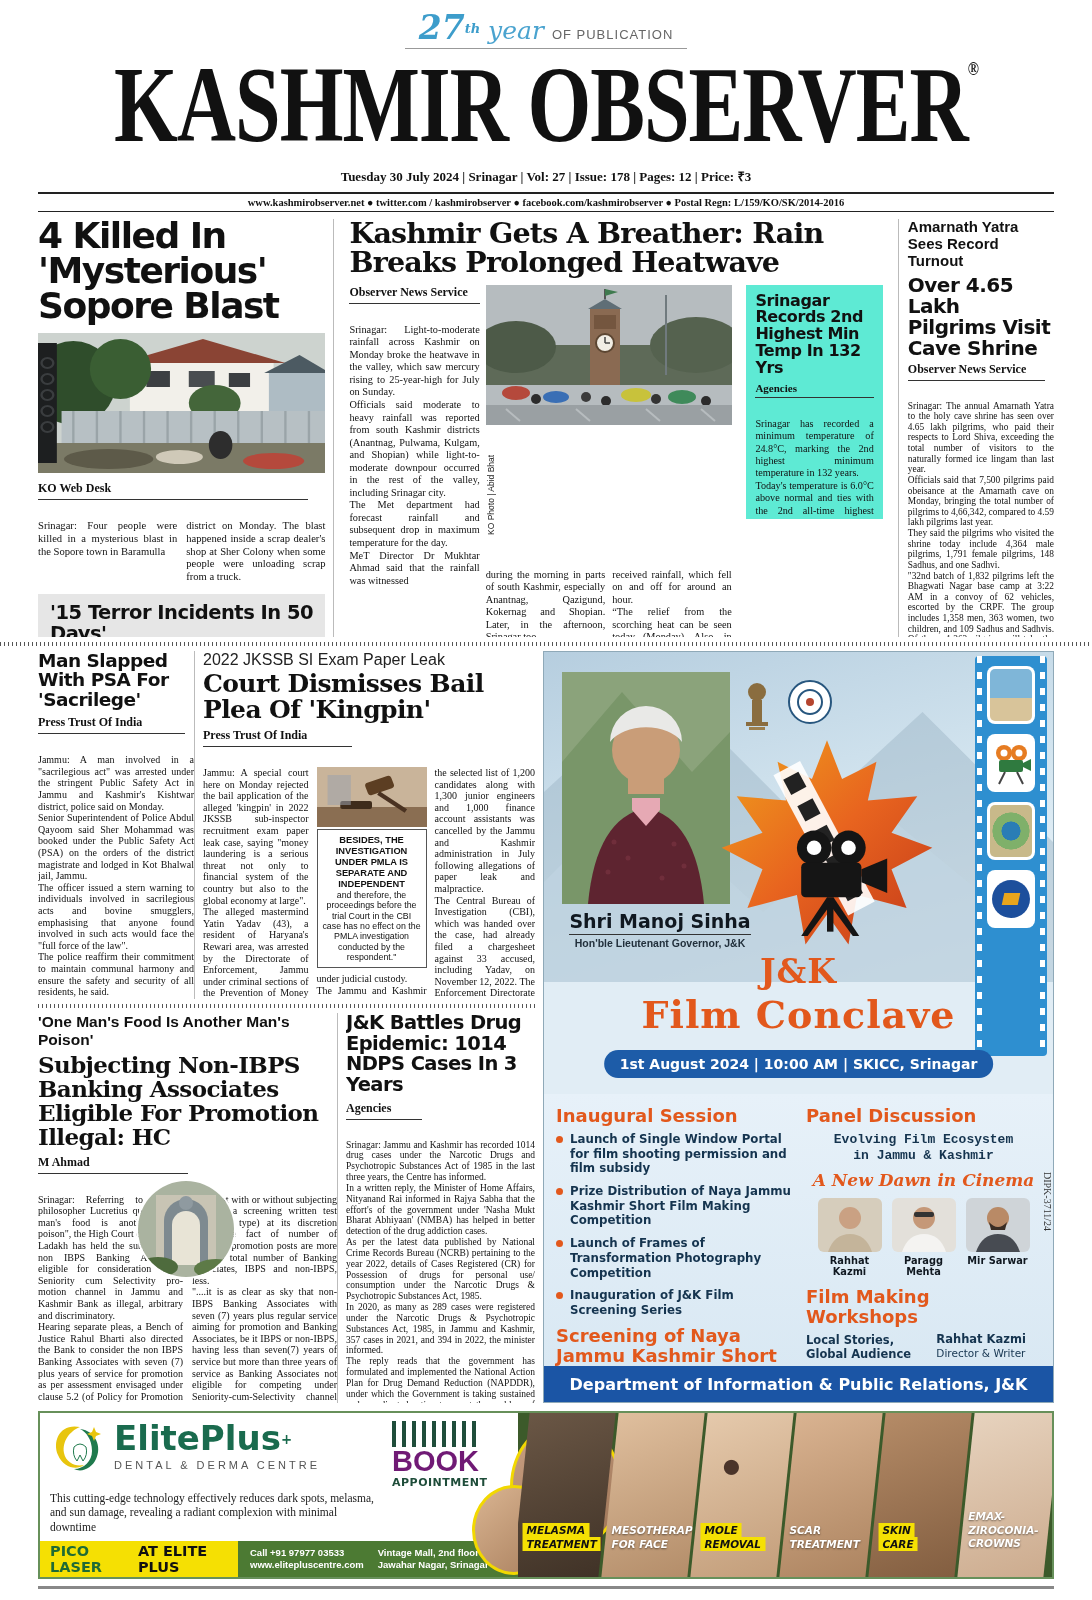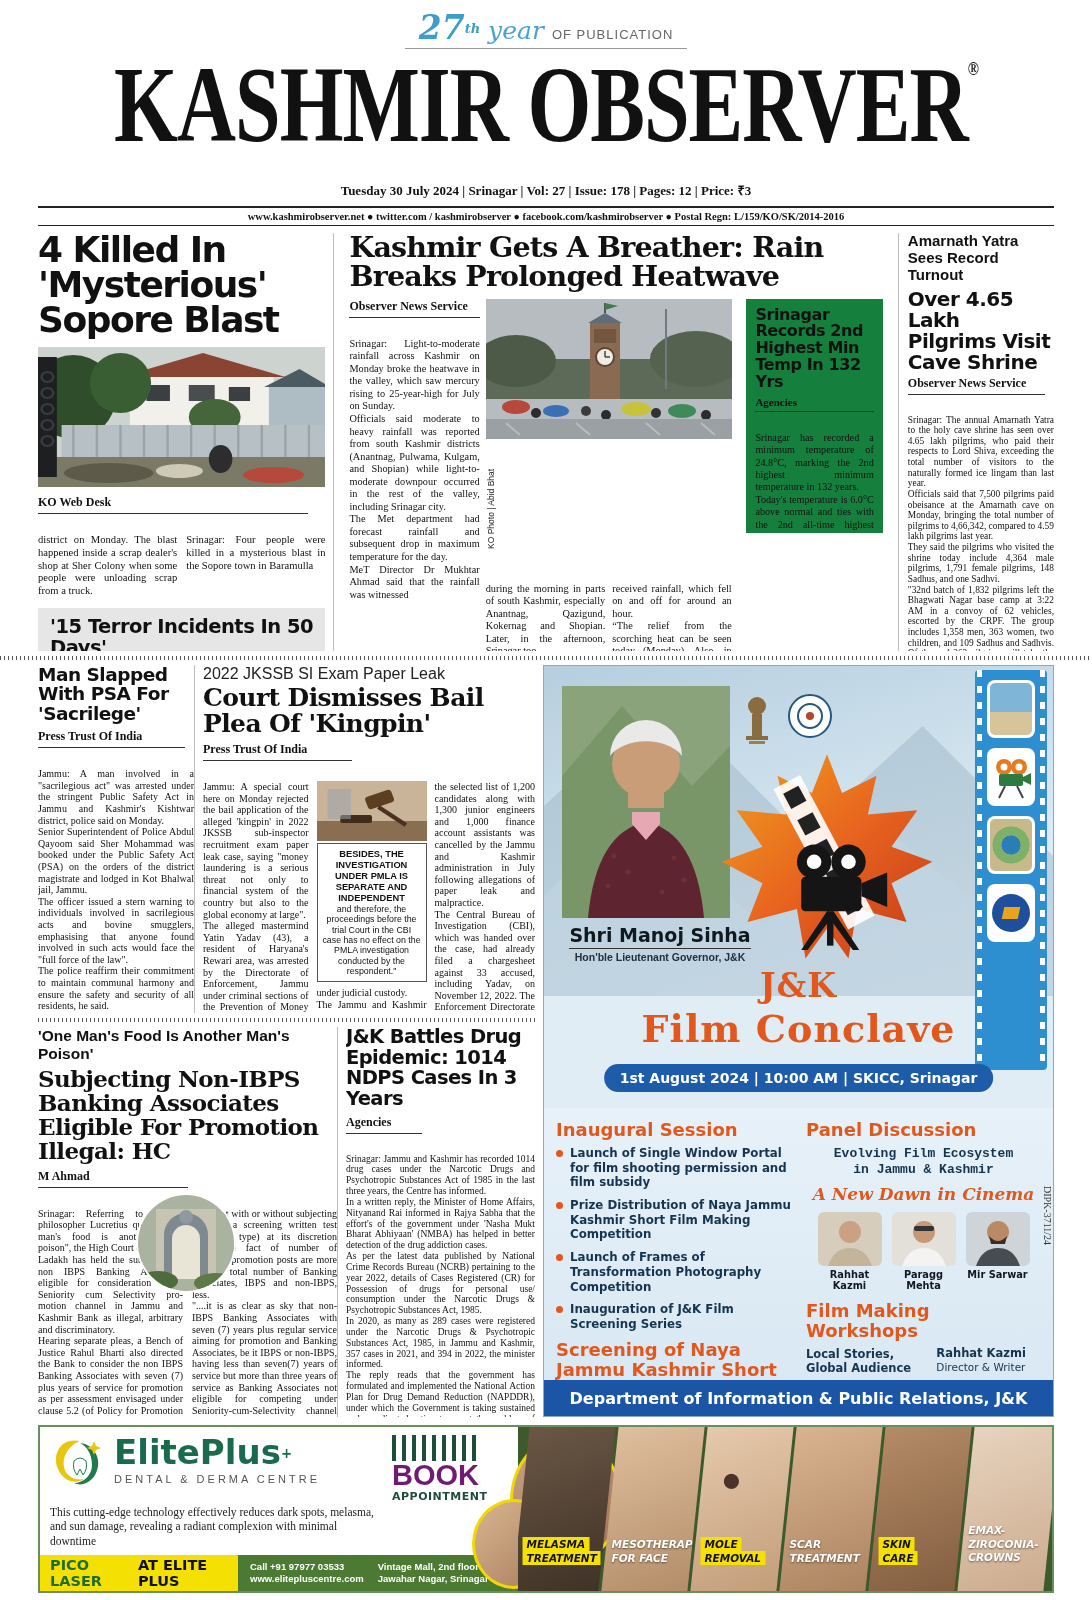--- a/index.html
+++ b/index.html
@@ -10,21 +10,21 @@
 
 .mast{text-align:center;padding-top:8px}
 .anniv{display:inline-block;border-bottom:1px solid #999;padding:0 14px 1px}
 .anniv .num{font-family:"DejaVu Serif",serif;font-style:italic;font-weight:bold;font-size:33px;color:#3D9DCB}
 .anniv .sup{font-family:"DejaVu Serif",serif;font-style:italic;font-weight:bold;font-size:13px;vertical-align:super;color:#3D9DCB}
 .anniv .script{font-family:"DejaVu Serif",serif;font-style:italic;font-size:25px;color:#4AA3CF;margin:12px 4px}
 .anniv .rest{font-family:"Liberation Sans",sans-serif;font-size:13px;color:#666;letter-spacing:1px}
 .title-row{height:112px;margin-top:2px;position:relative}
 .ko-title{display:inline-block;font-family:"Liberation Serif",serif;font-weight:600;font-size:82px;line-height:1;letter-spacing:-1px;transform:scaleY(1.32);transform-origin:center top;white-space:nowrap}
 .regmark{font-size:15px;vertical-align:top;position:relative;top:6px}
-.dateline{font-weight:bold;font-size:13px;margin-top:18px}
+.dateline{font-weight:bold;font-size:13px;margin-top:4px}
 .rule1{border-top:2px solid #222;margin-top:7px}
 .webline{font-weight:bold;font-size:10.5px;padding:3px 0;text-align:center}
 .rule2{border-top:1.5px solid #222}
 
 .byline{font-weight:bold;font-size:12px;border-bottom:1.2px solid #333;padding-bottom:3px;margin-bottom:20px;width:94%}
 .jtext{font-size:10.3px;line-height:1.22;text-align:justify;white-space:pre-line}
 .tickline{height:4px;background:repeating-linear-gradient(90deg,#555 0 1px,transparent 1px 4px);margin:5px 0}
 
 .top{display:flex;gap:15px;margin-top:7px;height:418px;overflow:hidden}
 .tl{width:300px;border-right:1px solid #bbb;padding-right:8px;overflow:hidden}
@@ -38,21 +38,21 @@
 .tm{width:540px;overflow:hidden}
 .tm h1{font-family:"DejaVu Serif",serif;font-weight:bold;font-size:28.5px;line-height:1.03;letter-spacing:-.8px}
 .b-row{display:flex;gap:6px;margin-top:7px}
 .b-c1{width:132px}
 .b-c1 .byline{width:100%}
 .b-mid{width:258px}
 .photo2{width:246px;height:140px;float:left;display:block}
 .credit{float:left;width:11px;height:140px;writing-mode:vertical-rl;transform:rotate(180deg);font-family:"Liberation Sans",sans-serif;font-size:8.5px;color:#222;text-align:center}
 .b-sub{clear:none;display:flex;gap:7px;padding-top:4px;width:246px;float:left}
 .b-sub>div{flex:1;font-size:10.3px;line-height:1.22;text-align:justify;white-space:pre-line}
-.tempbox{width:138px;background:#15803d;padding:8px 9px;height:234px;overflow:hidden}
+.tempbox{width:138px;background:#5eead4;padding:8px 9px;height:234px;overflow:hidden}
 .tempbox h2{font-family:"DejaVu Sans",sans-serif;font-weight:bold;font-size:16px;line-height:1.05;letter-spacing:-.4px}
 .tempbox .byline{font-size:11px;margin-top:5px;width:100%}
 .tempbox .jtext{font-size:10.2px}
 .farmers{border-top:2.5px solid #000;border-bottom:2.5px solid #000;margin-top:6px;padding:7px 2px;display:flex;gap:10px;clear:both}
 .f-label{width:90px;font-family:"DejaVu Sans",sans-serif;font-weight:bold;font-size:17px;line-height:1.1;white-space:pre-line}
 .f-col{font-family:"Liberation Sans",sans-serif;font-weight:600;font-size:10.4px;line-height:1.18;text-align:justify}
 .f-c1{width:208px}
 .f-c2{flex:1}
 .f-drop{float:left;font-family:"DejaVu Sans",sans-serif;font-weight:bold;font-size:28px;line-height:.85;margin-right:3px}
 .tr{width:158px;border-left:1px solid #bbb;padding-left:9px;overflow:hidden}
@@ -210,22 +210,22 @@
         <g fill="none" stroke="#3a3d3f" stroke-width="2">
             <circle cx="8" cy="30" r="5"></circle>
             <circle cx="8" cy="46" r="5"></circle>
             <circle cx="8" cy="62" r="5"></circle>
             <circle cx="8" cy="78" r="5"></circle>
             <circle cx="8" cy="94" r="5"></circle>
           </g>
       </svg>
       <div class="byline">KO Web Desk</div>
       <div class="cols2">
+        <div>Srinagar: Four people were killed in a mysterious blast in the Sopore town in Baramulla</div>
         <div>district on Monday. The blast happened inside a scrap dealer's shop at Sher Colony when some people were unloading scrap from a truck.</div>
-        <div>Srinagar: Four people were killed in a mysterious blast in the Sopore town in Baramulla</div>
       </div>
       <div class="graybox">
         <h2>'15 Terror Incidents In 50 Days'</h2>
         <h3>Offensive Ops Planned In Jammu</h3>
 
       </div>
     </div>
 
     <div class="tm">
       <h1>Kashmir Gets A Breather: Rain Breaks Prolonged Heatwave</h1>

